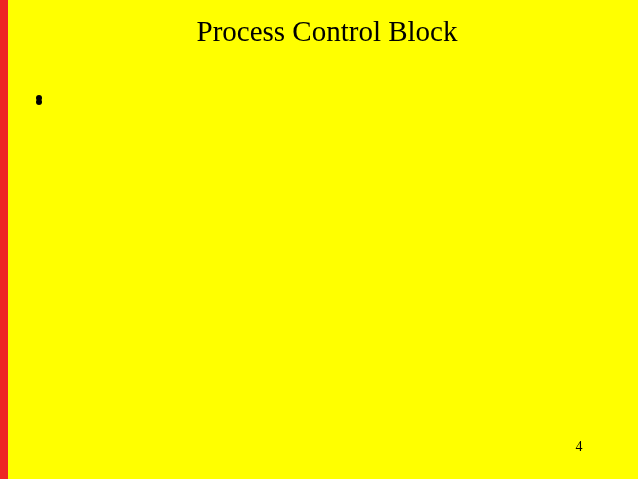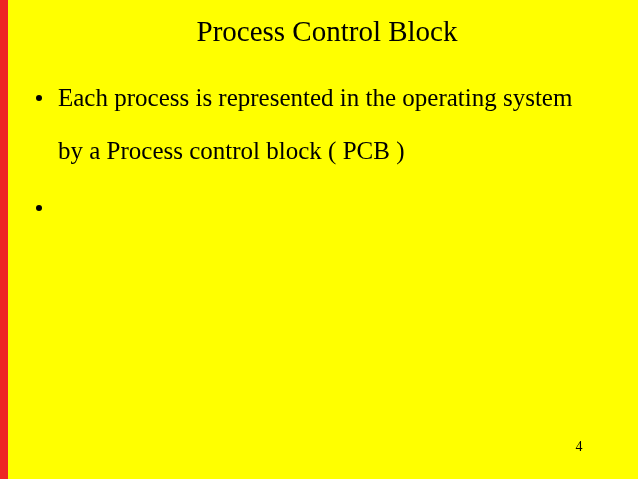--- a/index.html
+++ b/index.html
@@ -76,21 +76,20 @@
 
 <div class="slide">
 
   <div class="accent-stripe"></div>
 
   <h1 class="slide-title">Process Control Block</h1>
 
   <ul class="bullet-list">
     <li class="bullet-item">
       <span class="bullet-dot"></span>
-      <span>Each process is represented in the operating system by a Process control block ( PCB )</span>
     </li>
     <li class="bullet-item">
       <span class="bullet-dot"></span>
     </li>
   </ul>
 
   <div class="page-number">4</div>
 
 </div>
 

